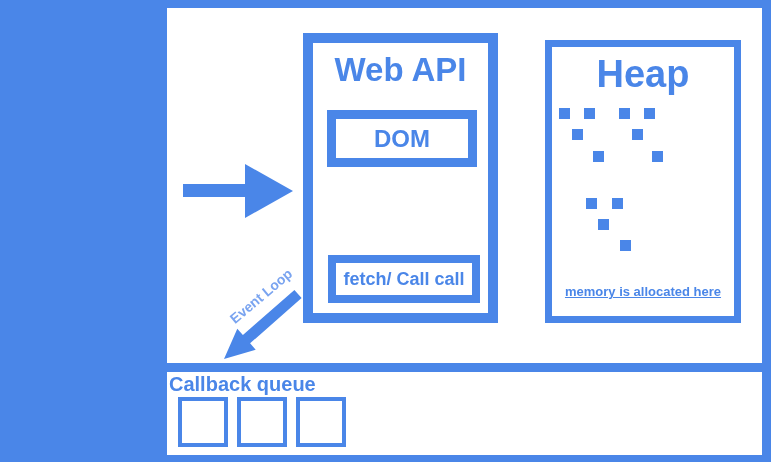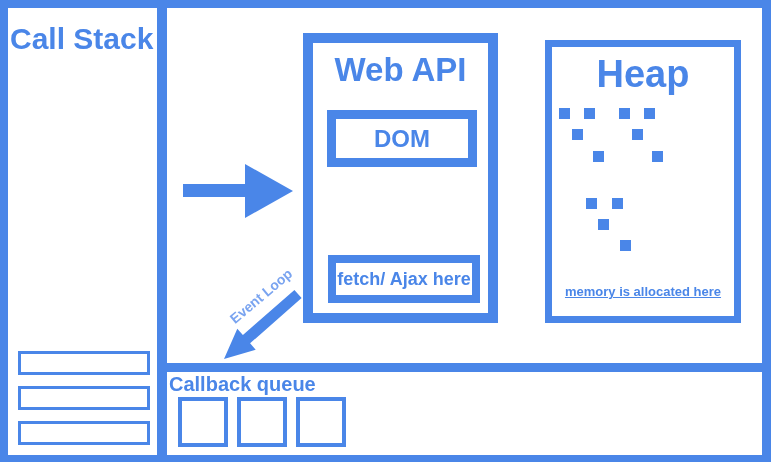--- a/index.html
+++ b/index.html
@@ -50,45 +50,37 @@
 
   .queue-title { position:absolute; left:2px; top:1px; font-size:20px; white-space:nowrap; }
   .queue-slots { position:absolute; left:11px; top:25px; display:flex; gap:9px; }
   .queue-slot { width:50px; height:50px; border:4px solid var(--accent); box-sizing:border-box; background:var(--panel); }
 </style>
 </head>
 <body>
 
 <div class="canvas">
 
-  <div class="panel" id="cs-panel">
-    <div class="cs-title">Call Stack</div>
-    <div class="cs-frames">
-        <div class="cs-frame"></div>
-        <div class="cs-frame"></div>
-        <div class="cs-frame"></div>
-      </div>
-  </div>
 
   <div class="panel" id="main-panel">
 
     <svg class="h-arrow" width="110" height="54" viewBox="0 0 110 54">
       <polygon points="0,20 62,20 62,0 110,27 62,54 62,33 0,33" fill="#4a86e8" class="arrow-fill"></polygon>
     </svg>
 
     <svg class="ev-arrow" width="105" height="95" viewBox="0 0 105 95">
       <polygon points="89.4,14.9 37.9,60.1 32.3,53.7 19,84 50.7,74.7 45.1,68.3 96.6,23.1" fill="#4a86e8" class="arrow-fill"></polygon>
     </svg>
 
     <div class="ev-label">Event Loop</div>
 
     <div class="webapi-box">
       <div class="webapi-title">Web API</div>
       <div class="api-item api-dom">DOM</div>
-      <div class="api-item api-fetch">fetch/ Ajax here</div>
+      <div class="api-item api-fetch">fetch/ Call call</div>
     </div>
 
     <div class="heap-box">
       <div class="heap-title">Heap</div>
       <div>
           <div class="heap-sq" style="left: 7px; top: 61px;"></div>
           <div class="heap-sq" style="left: 32px; top: 61px;"></div>
           <div class="heap-sq" style="left: 67px; top: 61px;"></div>
           <div class="heap-sq" style="left: 92px; top: 61px;"></div>
           <div class="heap-sq" style="left: 20px; top: 82px;"></div>

